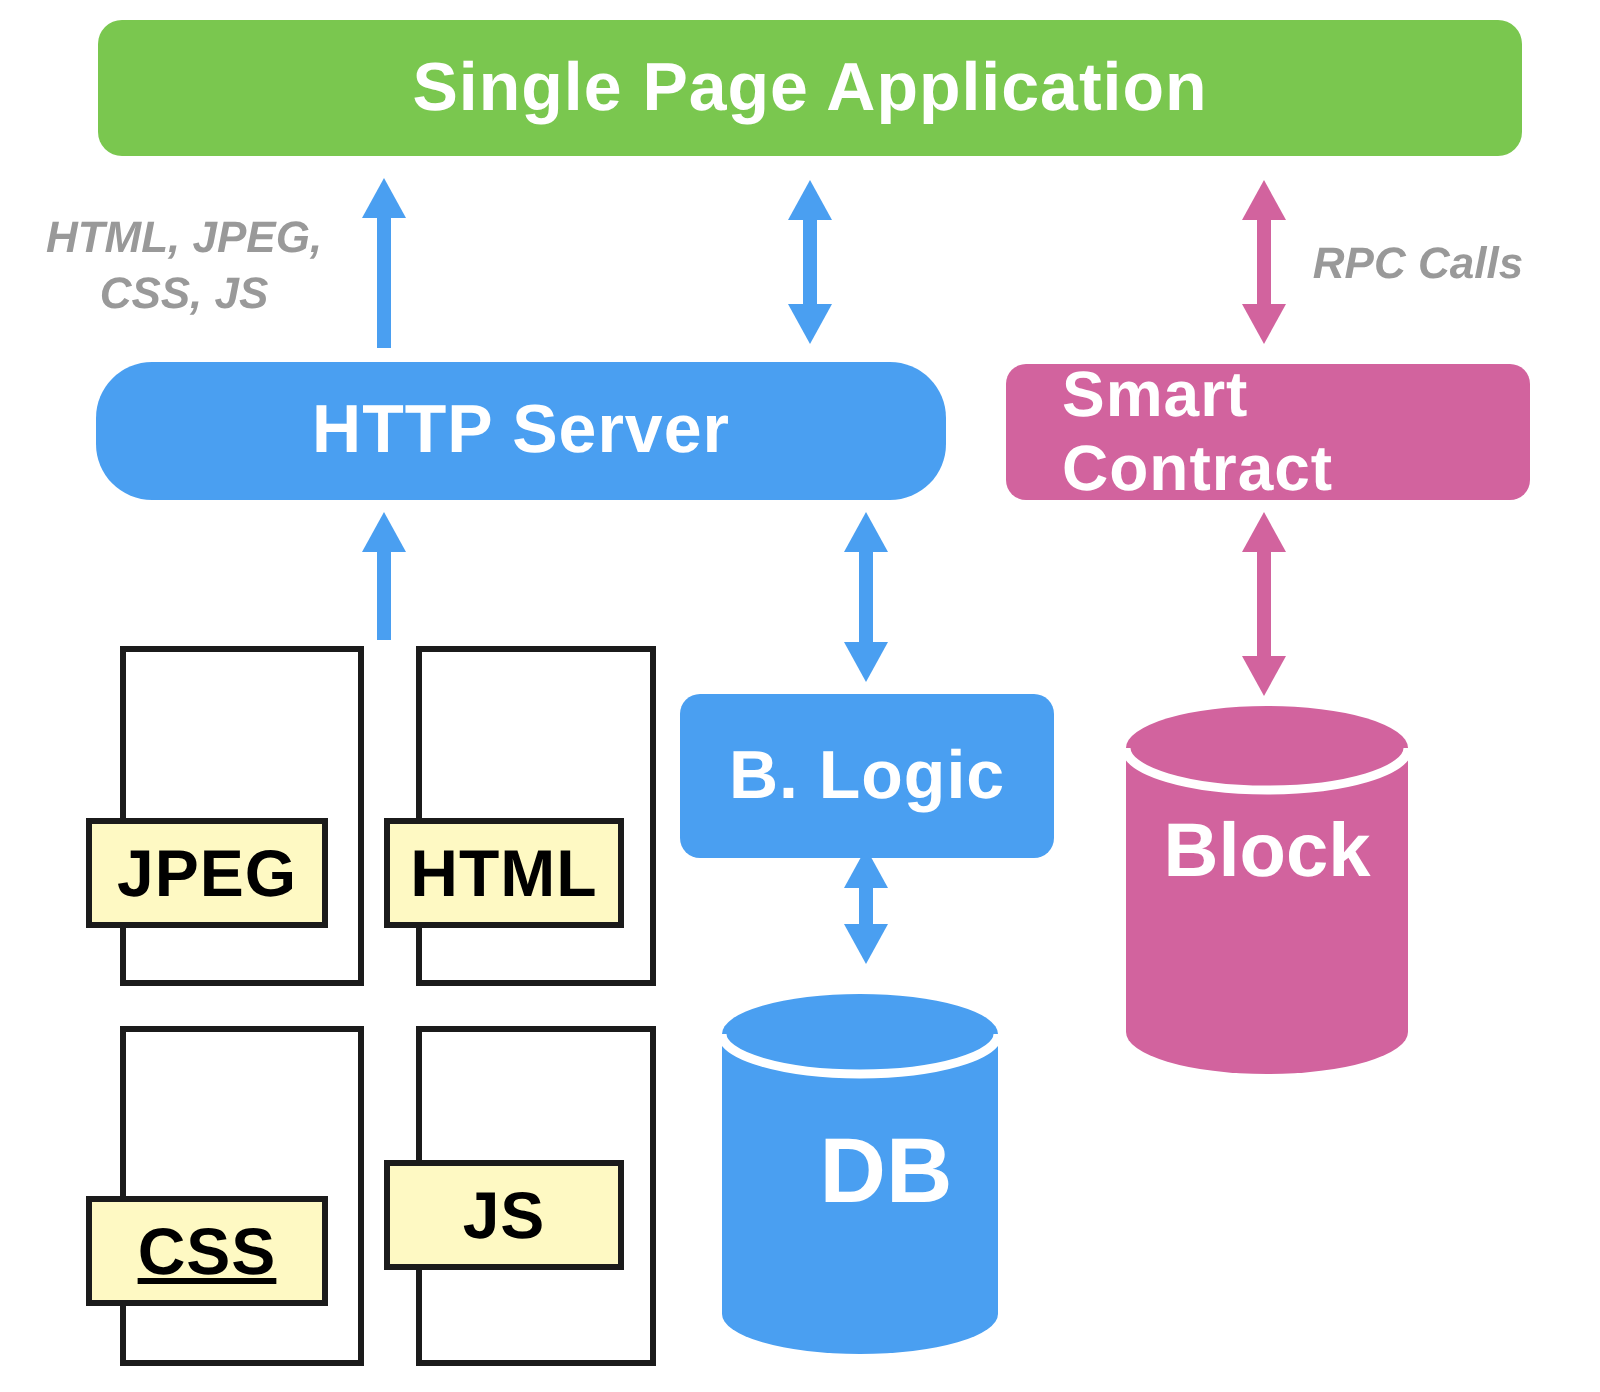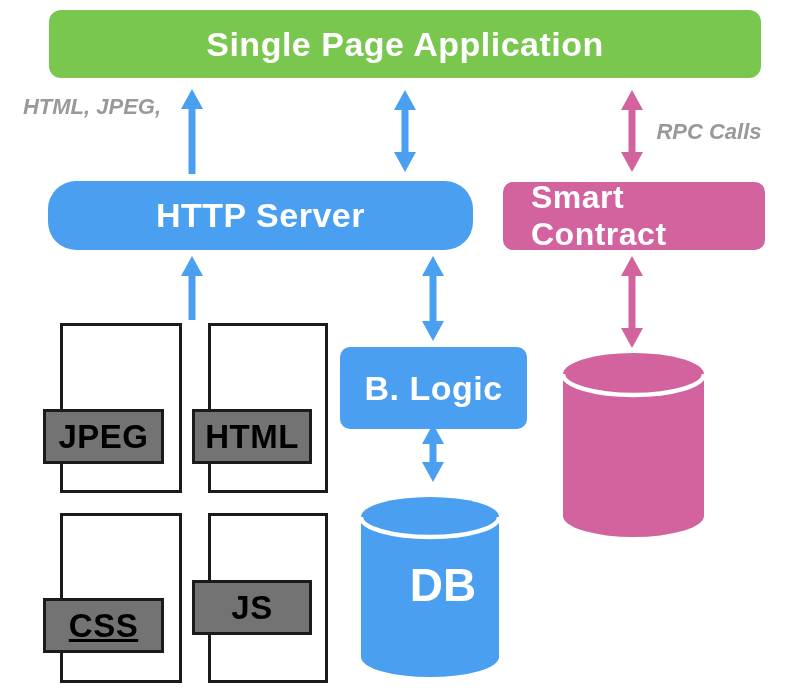--- a/index.html
+++ b/index.html
@@ -47,43 +47,44 @@
   .arrow .shaft {
     position:absolute; left:50%; transform:translateX(-50%);
     width:7px; top:14px; bottom:0; background:var(--c);
   }
   .arrow.double .shaft { bottom:14px; }
 
   .doc-page {
     position:absolute; background:#ffffff; border:3px solid var(--ink); z-index:1;
   }
   .doc-label {
-    position:absolute; background:#737373; border:3px solid var(--ink); z-index:2;
+    position:absolute; background:#fef9c3; border:3px solid var(--ink); z-index:2;
     display:flex; align-items:center; justify-content:center;
     color:#000; font-weight:700; font-size:33px; letter-spacing:0.5px;
   }
 
   svg.cyl { position:absolute; display:block; }
   svg.cyl .body { fill:currentColor; }
   svg.cyl .lid-line { fill:none; stroke:#ffffff; stroke-width:4.5; }
   .cyl-text {
     position:absolute; color:#ffffff; font-weight:700; text-align:center; z-index:3;
   }
 </style>
 </head>
 <body>
 
 <div id="canvas">
 
   <div class="box green" style="left:49px; top:10px; width:712px; height:68px; font-size:34px;">
     <span>Single Page Application</span>
   </div>
 
-  <div class="edge-label" style="left:7px; top:93px; width:170px;">
+  <div class="edge-label" style="left:7px; top:105px; width:170px;">
     <span style="display:block">HTML, JPEG,</span>
+    <span style="display:block">CSS, JS</span>
   </div>
 
   <div class="arrow blue" style="left:180px; top:89px; height:85px;">
     <div class="head-up"></div>
     <div class="shaft"></div>
   </div>
 
   <div class="arrow blue double" style="left:393px; top:90px; height:82px;">
     <div class="head-up"></div>
     <div class="shaft"></div>
@@ -159,15 +160,16 @@
   </svg>
   <div class="cyl-text" style="left:361px; top:558px; width:164px; font-size:46px;">
     <span>DB</span>
   </div>
 
   <svg class="cyl" style="left:563px; top:353px; color:var(--pink);" width="141" height="184" viewBox="0 0 141 184">
     <path class="body" d="M0,21 L0,163 A70.5,21 0 0 0 141,163 L141,21 A70.5,21 0 0 0 0,21 Z"></path>
     <path class="lid-line" d="M0,21 A70.5,21 0 0 0 141,21"></path>
   </svg>
   <div class="cyl-text" style="left:563px; top:400px; width:141px; font-size:38px; line-height:53px;">
+    <span style="display:block">Block</span>
   </div>
 
 </div>
 
 </body></html>

